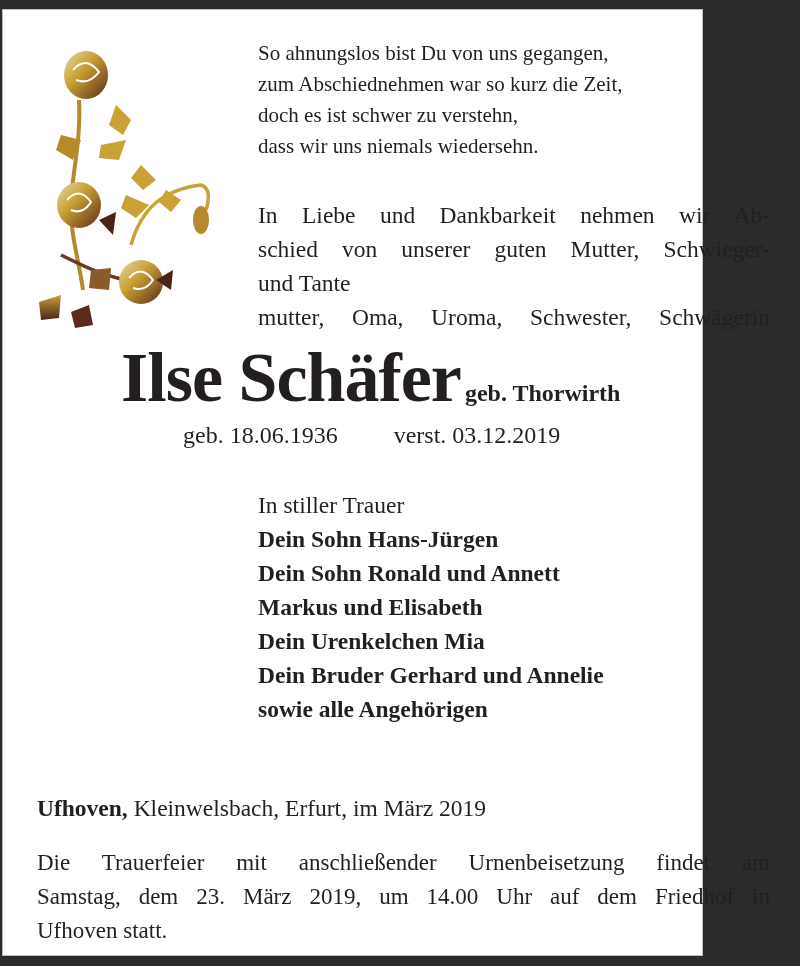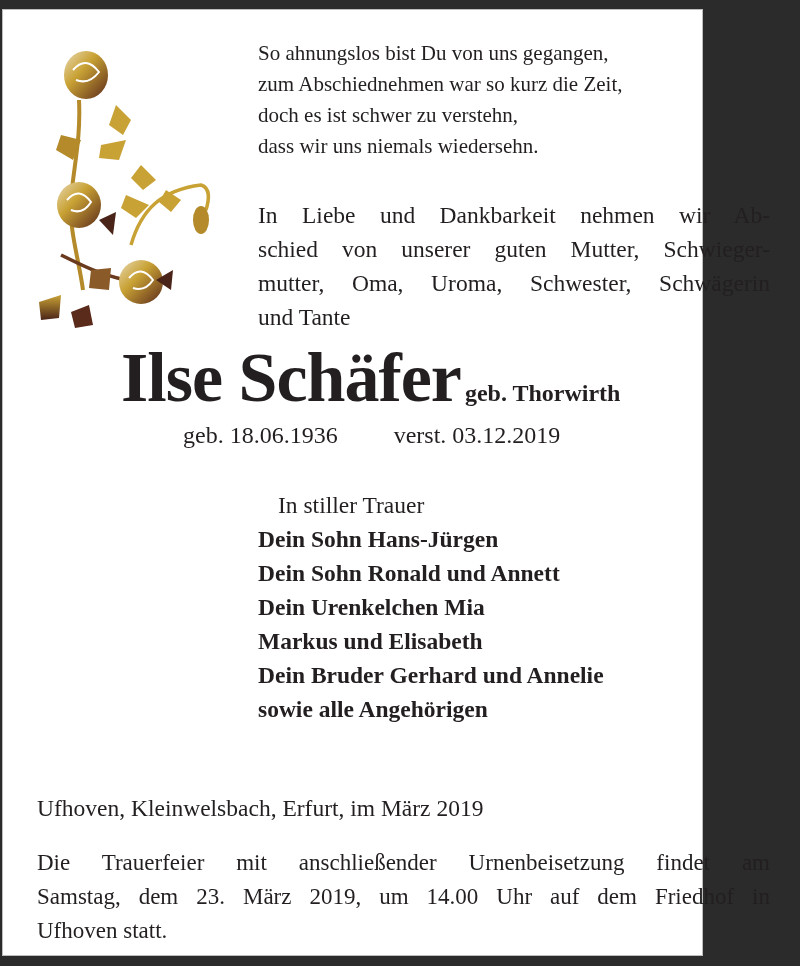--- a/index.html
+++ b/index.html
@@ -9,24 +9,24 @@
   .poem { position: absolute; left: 255px; top: 28px; font-size: 21px; line-height: 31px; white-space: pre; }
   .intro { position: absolute; left: 255px; top: 188px; width: 512px; font-size: 23.5px; line-height: 34px; text-align: justify; }
   .intro .line { display: block; text-align-last: justify; }
   .intro .line.last { text-align-last: left; }
   .name-row { position: absolute; left: 118px; top: 328px; white-space: nowrap; }
   .name { font-family: "Liberation Serif", serif; font-weight: bold; font-size: 70px; letter-spacing: -1px; }
   .maiden { font-weight: bold; font-size: 24px; margin-left: 4px; }
   .dates { position: absolute; left: 180px; top: 412px; font-size: 24px; white-space: nowrap; }
   .dates .died { margin-left: 56px; }
   .mourners { position: absolute; left: 255px; top: 478px; font-size: 23.5px; line-height: 34px; }
-  .mourners .lead { font-weight: normal; margin-left: 20px; }
+  .mourners .lead { font-weight: normal; }
   .mourners .m { font-weight: bold; display: block; }
   .place { position: absolute; left: 34px; top: 785px; font-size: 23.5px; white-space: nowrap; }
-  .place b { font-weight: normal; }
+  .place b { font-weight: bold; }
   .funeral { position: absolute; left: 34px; top: 836px; width: 733px; font-size: 23px; line-height: 34px; text-align: justify; }
   .funeral .line { display: block; text-align-last: justify; }
   .funeral .line.last { text-align-last: left; }
 </style>
 </head>
 <body>
 
 <div class="frame">
 
   <div class="ornament">
@@ -73,38 +73,38 @@
   </div>
 
   <div class="poem"><span>So ahnungslos bist Du von uns gegangen,</span>
 <span>zum Abschiednehmen war so kurz die Zeit,</span>
 <span>doch es ist schwer zu verstehn,</span>
 <span>dass wir uns niemals wiedersehn.</span></div>
 
   <div class="intro">
     <span class="line">In Liebe und Dankbarkeit nehmen wir Ab-</span>
     <span class="line">schied von unserer guten Mutter, Schwieger-</span>
+    <span class="line last">und Tante</span>
     <span class="line">mutter, Oma, Uroma, Schwester, Schwägerin</span>
-    <span class="line last">und Tante</span>
   </div>
 
   <div class="name-row">
     <span class="name">Ilse Schäfer</span><span class="maiden">geb. Thorwirth</span>
   </div>
 
   <div class="dates">
     <span>geb. 18.06.1936</span><span class="died">verst. 03.12.2019</span>
   </div>
 
   <div class="mourners">
     <span class="lead">In stiller Trauer</span>
     <span class="m">Dein Sohn Hans-Jürgen</span>
     <span class="m">Dein Sohn Ronald und Annett</span>
+    <span class="m">Markus und Elisabeth</span>
     <span class="m">Dein Urenkelchen Mia</span>
-    <span class="m">Markus und Elisabeth</span>
     <span class="m">Dein Bruder Gerhard und Annelie</span>
     <span class="m">sowie alle Angehörigen</span>
   </div>
 
   <div class="place">
     <b>Ufhoven,</b><span> Kleinwelsbach, Erfurt, im März 2019</span>
   </div>
 
   <div class="funeral">
     <span class="line">Die Trauerfeier mit anschließender Urnenbeisetzung findet am</span>

